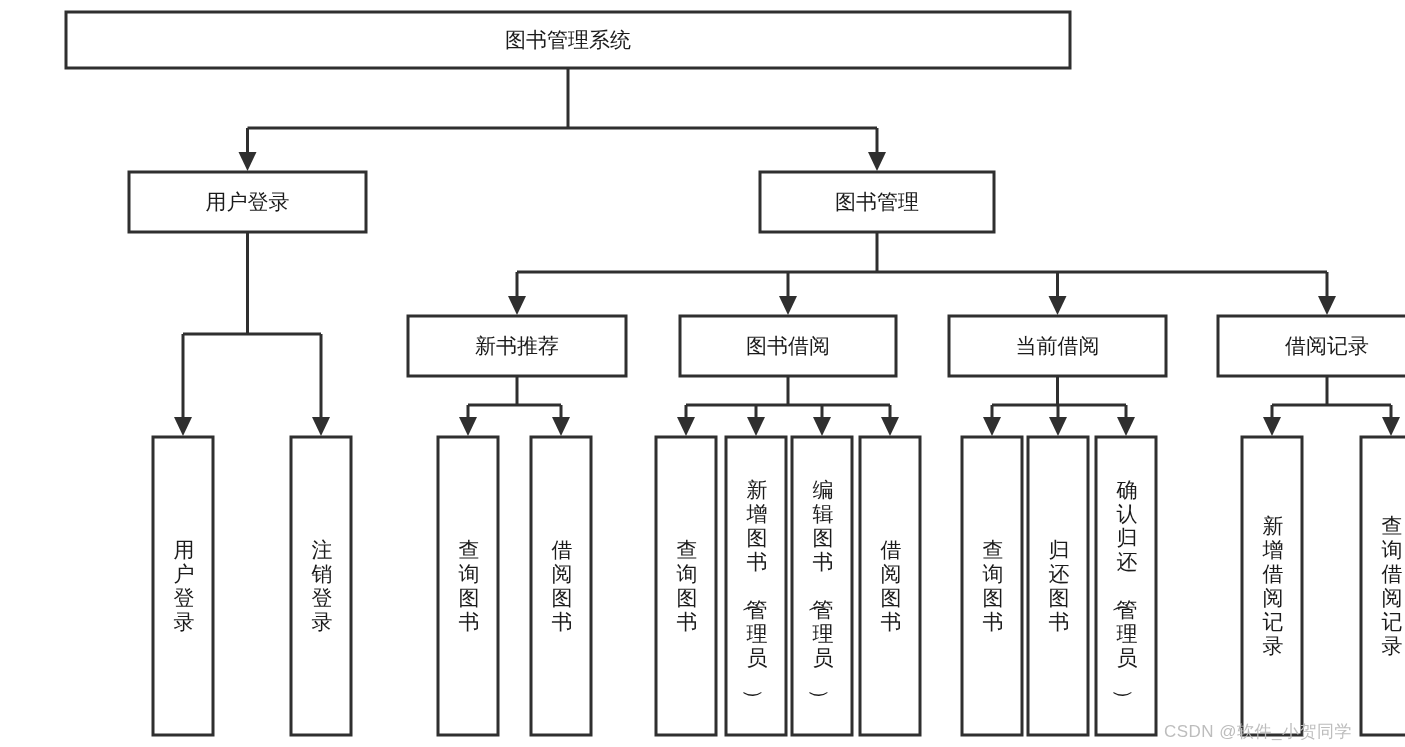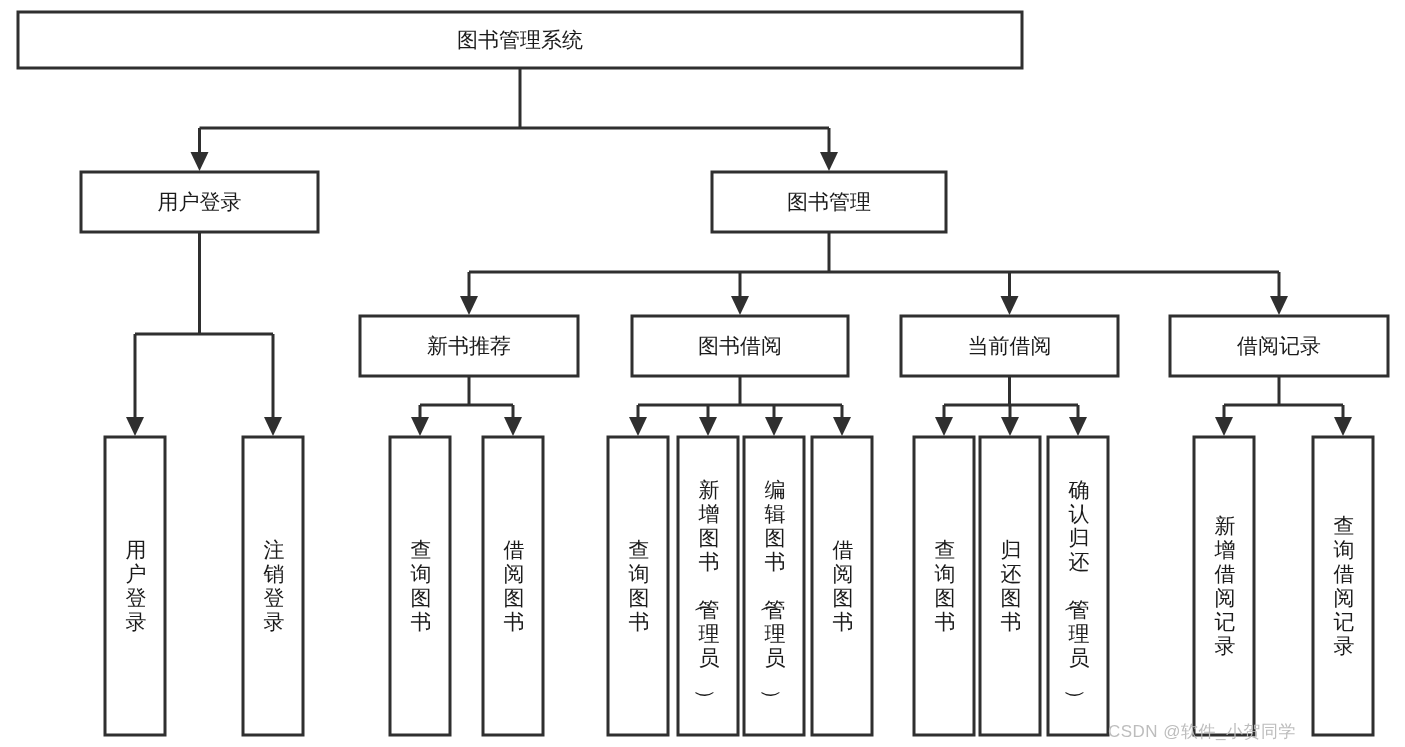--- a/index.html
+++ b/index.html
@@ -11,20 +11,21 @@
     width: 1405px;
     height: 747px;
     font-family: "Liberation Sans", "DejaVu Sans", sans-serif;
     overflow: hidden;
     position: relative;
   }
   #diagram-root {
     position: relative;
     width: 1304px;
     height: 747px;
+    margin-left: 48px;
   }
   svg.diagram-canvas {
     position: absolute;
     left: 0;
     top: 0;
     width: 1405px;
     height: 747px;
     display: block;
   }
   .node-rect {
@@ -50,21 +51,21 @@
     stroke-width: 3;
     fill: none;
     stroke-linecap: butt;
   }
   .edge-arrow {
     fill: #2f2f2f;
     stroke: none;
   }
   .watermark {
     position: absolute;
-    right: 8px;
+    right: 0;
     bottom: 4px;
     font-family: "Liberation Sans", "DejaVu Sans", sans-serif;
     font-size: 17px;
     color: #bdbdbd;
     white-space: nowrap;
     letter-spacing: 0.5px;
     pointer-events: none;
   }
 </style>
 </head>

